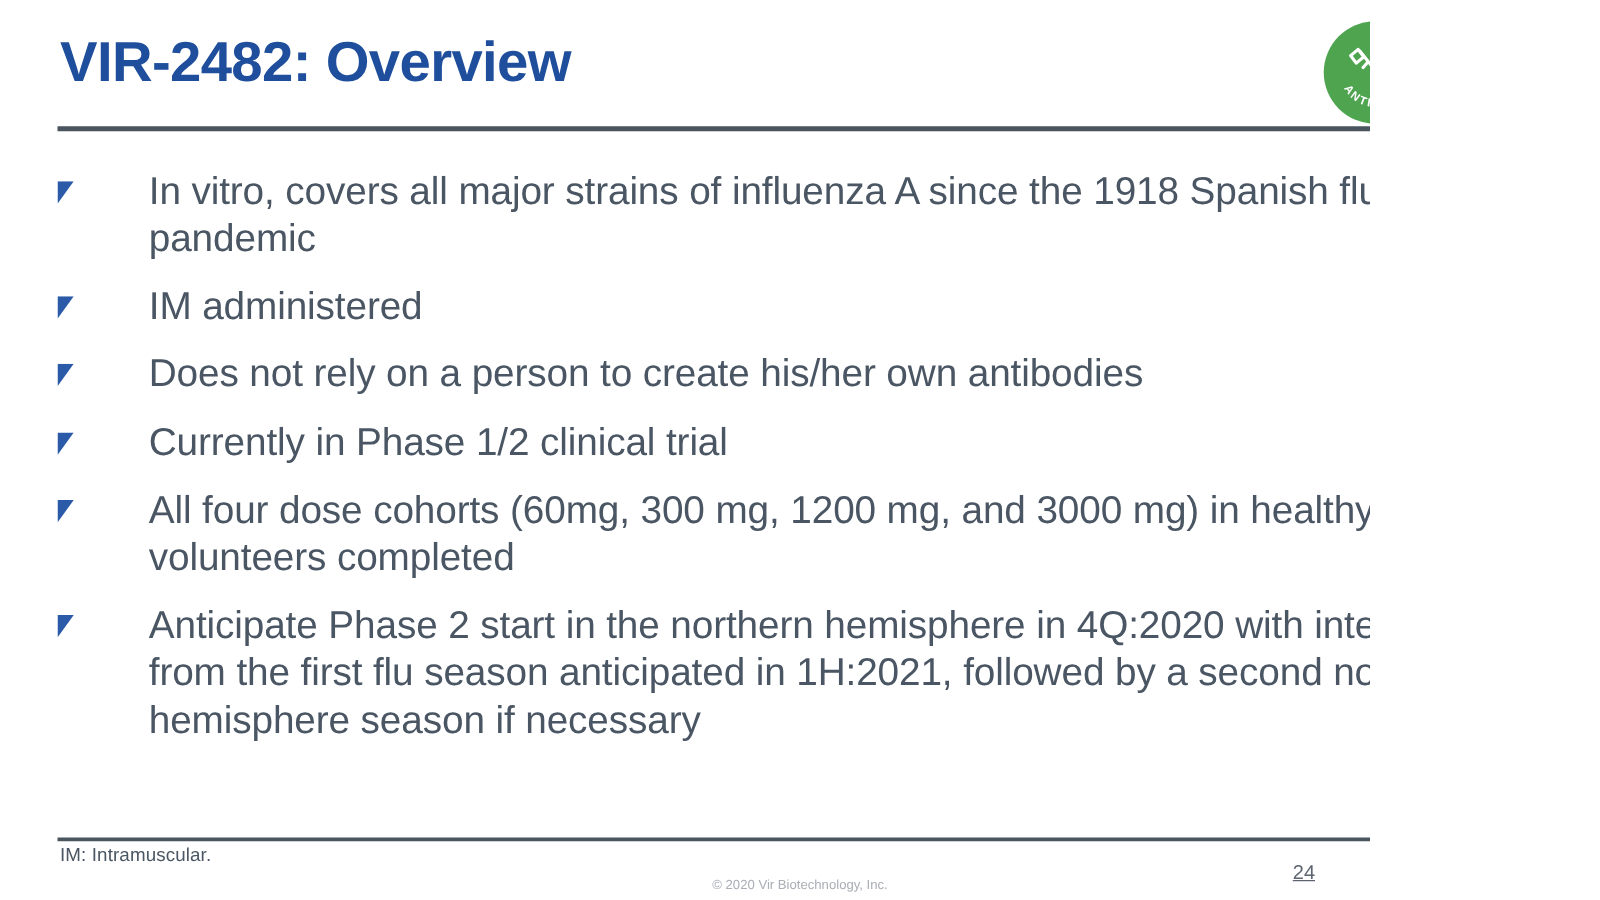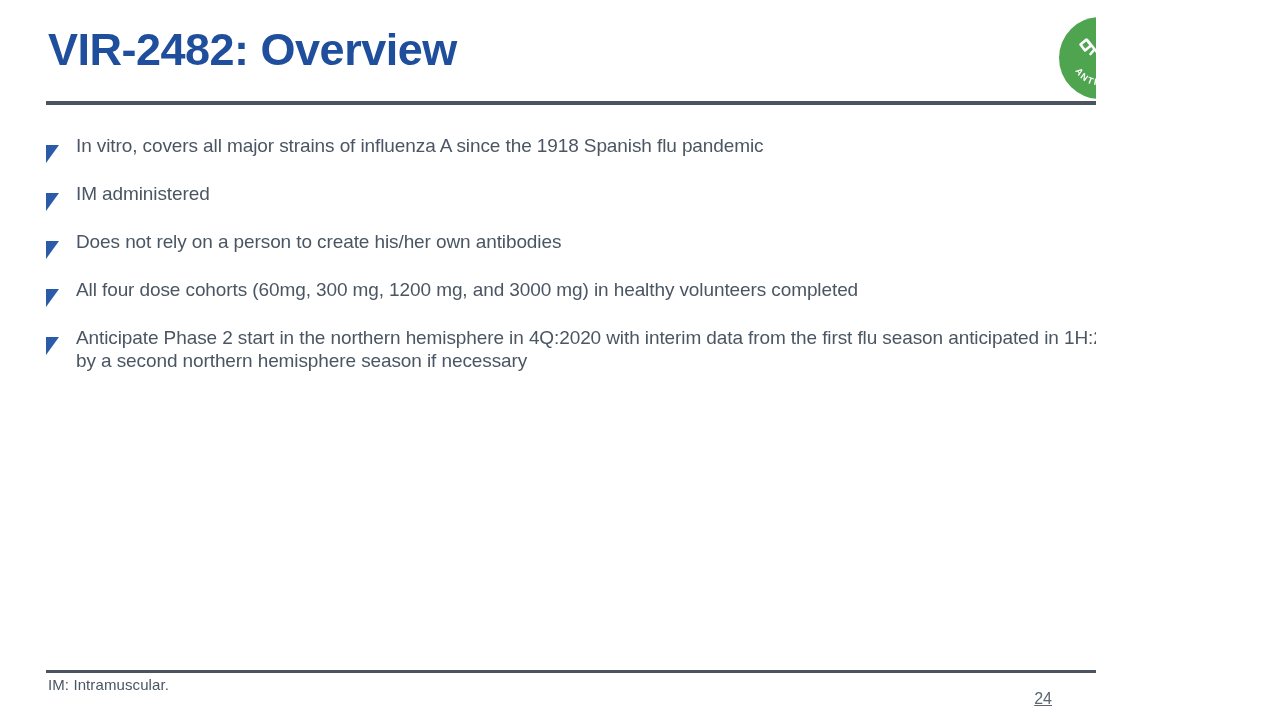--- a/index.html
+++ b/index.html
@@ -78,24 +78,25 @@
   }
   .bullet-marker {
     flex: 0 0 auto;
     width: 16px;
     height: 21px;
     margin-top: 11px;
     margin-right: 14px;
   }
   .bullet-text {
     flex: 1 1 auto;
-    font-size: 19px;
+    font-size: 31px;
     line-height: 1.23;
     color: #4A5663;
     letter-spacing: -0.1px;
+    margin-left: 43px;
   }
 
   
   .footer-rule {
     position: absolute;
     left: 46px;
     top: 670px;
     width: 1189px;
     height: 3px;
     background: #4A5560;
@@ -200,20 +201,28 @@
     <div class="bullet-row">
       <span class="bullet-marker">
         <svg viewBox="0 0 16 21" width="16" height="21" aria-hidden="true">
           <polygon points="0,0 13,0 0,18" fill="#2B5BA8"></polygon>
         </svg>
       </span>
       <span class="bullet-text">Does not rely on a person to create his/her own antibodies</span>
     </div>
 
 
+    <div class="bullet-row">
+      <span class="bullet-marker">
+        <svg viewBox="0 0 16 21" width="16" height="21" aria-hidden="true">
+          <polygon points="0,0 13,0 0,18" fill="#2B5BA8"></polygon>
+        </svg>
+      </span>
+      <span class="bullet-text">Currently in Phase 1/2 clinical trial</span>
+    </div>
 
     <div class="bullet-row">
       <span class="bullet-marker">
         <svg viewBox="0 0 16 21" width="16" height="21" aria-hidden="true">
           <polygon points="0,0 13,0 0,18" fill="#2B5BA8"></polygon>
         </svg>
       </span>
       <span class="bullet-text">All four dose cohorts (60mg, 300 mg, 1200 mg, and 3000 mg) in healthy volunteers completed</span>
     </div>
 
@@ -223,15 +232,16 @@
           <polygon points="0,0 13,0 0,18" fill="#2B5BA8"></polygon>
         </svg>
       </span>
       <span class="bullet-text">Anticipate Phase 2 start in the northern hemisphere in 4Q:2020 with interim data from the first flu season anticipated in 1H:2021, followed by a second northern hemisphere season if necessary</span>
     </div>
 
   </div>
 
   <div class="footer-rule"></div>
   <div class="footnote">IM: Intramuscular.</div>
+  <div class="copyright">© 2020 Vir Biotechnology, Inc.</div>
   <div class="page-number">24</div>
 
 </div>
 
 </body></html>

